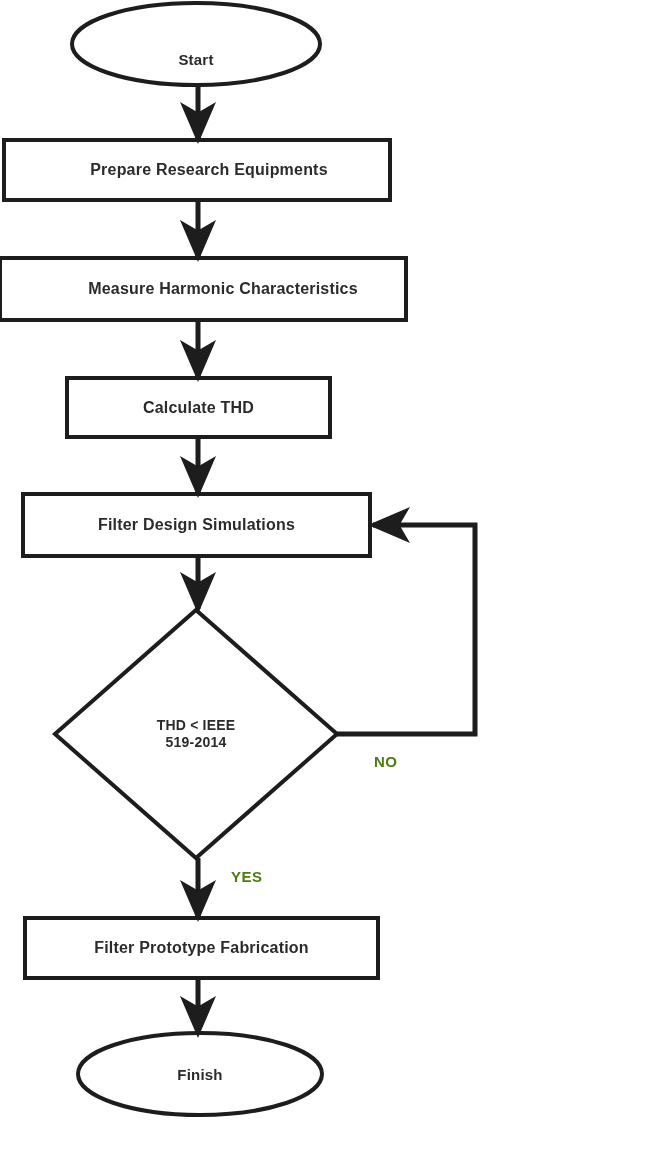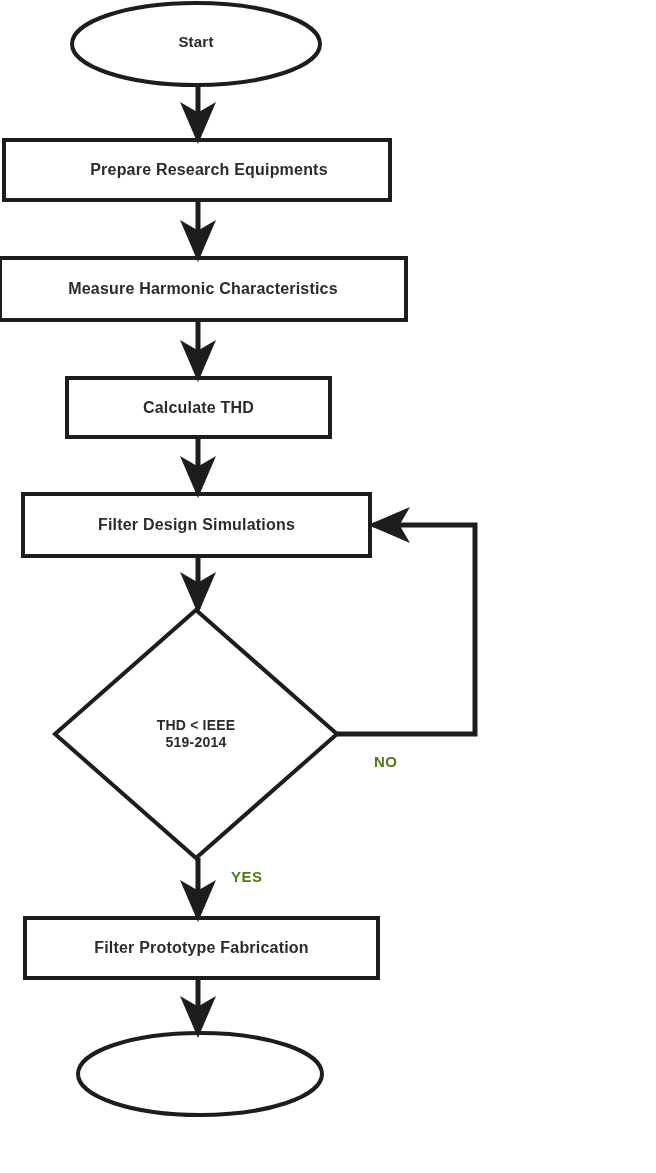--- a/index.html
+++ b/index.html
@@ -86,33 +86,34 @@
 
     <line x1="198" y1="556" x2="198" y2="609" stroke="#1d1d1d" stroke-width="5" marker-end="url(#arrowhead)"></line>
 
     <line x1="198" y1="858" x2="198" y2="917" stroke="#1d1d1d" stroke-width="5" marker-end="url(#arrowhead)"></line>
 
     <line x1="198" y1="978" x2="198" y2="1033" stroke="#1d1d1d" stroke-width="5" marker-end="url(#arrowhead)"></line>
 
     <path d="M337,734 L475,734 L475,525 L373,525" fill="none" stroke="#1d1d1d" stroke-width="5" marker-end="url(#arrowhead)"></path>
   </svg>
 
-  <div class="node-label lbl-terminal" style="left:72px; top:1px; width:248px; height:82px;">Start</div>
+  <div class="node-label lbl-terminal" style="left:72px; top:19px; width:248px; height:82px;">Start</div>
 
   <div class="node-label lbl-process" style="left:16px; top:140px; width:386px; height:60px;">Prepare Research Equipments</div>
 
-  <div class="node-label lbl-process" style="left:0px; top:258px; width:406px; height:62px;">Measure Harmonic Characteristics</div>
+  <div class="node-label lbl-process" style="left:0px; top:258px; width:406px; height:62px;padding-left:20px;">Measure Harmonic Characteristics</div>
 
   <div class="node-label lbl-process" style="left:67px; top:378px; width:263px; height:59px;">Calculate THD</div>
 
   <div class="node-label lbl-process" style="left:23px; top:494px; width:347px; height:62px;">Filter Design Simulations</div>
 
   <div class="node-label lbl-decision" style="left:96px; top:694px; width:200px; height:80px;">THD &lt; IEEE
 519-2014</div>
 
   <div class="node-label lbl-process" style="left:25px; top:918px; width:353px; height:60px;">Filter Prototype Fabrication</div>
 
+  <div class="node-label lbl-terminal" style="left:78px; top:1034px; width:244px; height:82px;">Finish</div>
 
   <div class="edge-label" style="left:374px; top:753px;">NO</div>
 
   <div class="edge-label" style="left:231px; top:868px;">YES</div>
 
 </div>
 
 </body></html>

